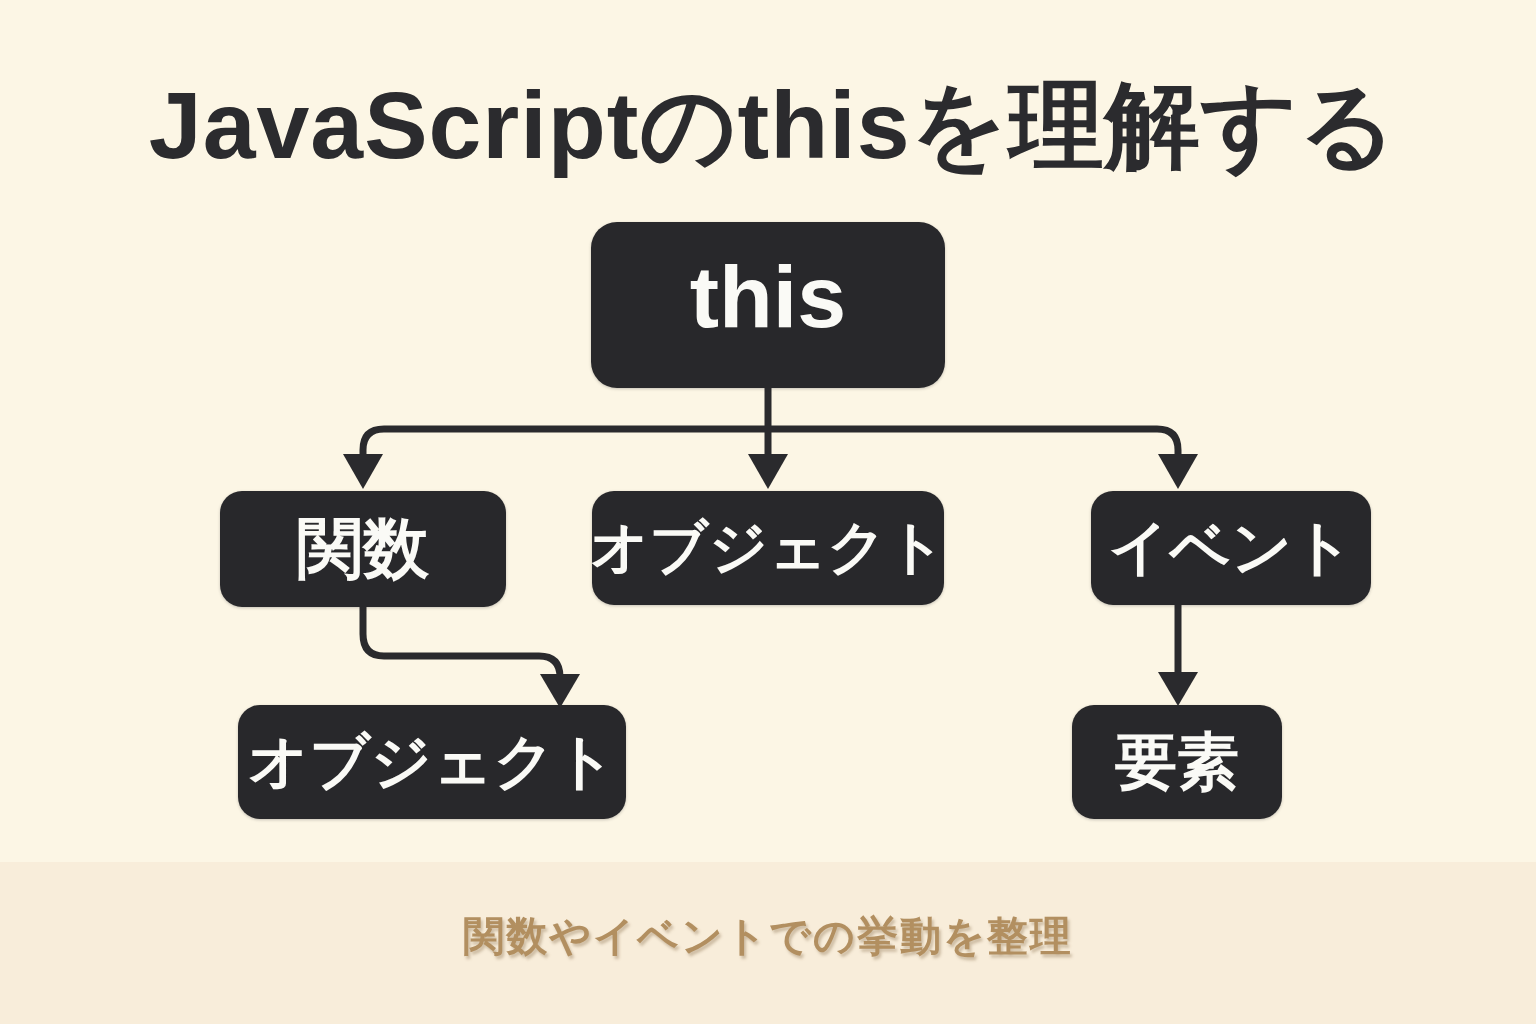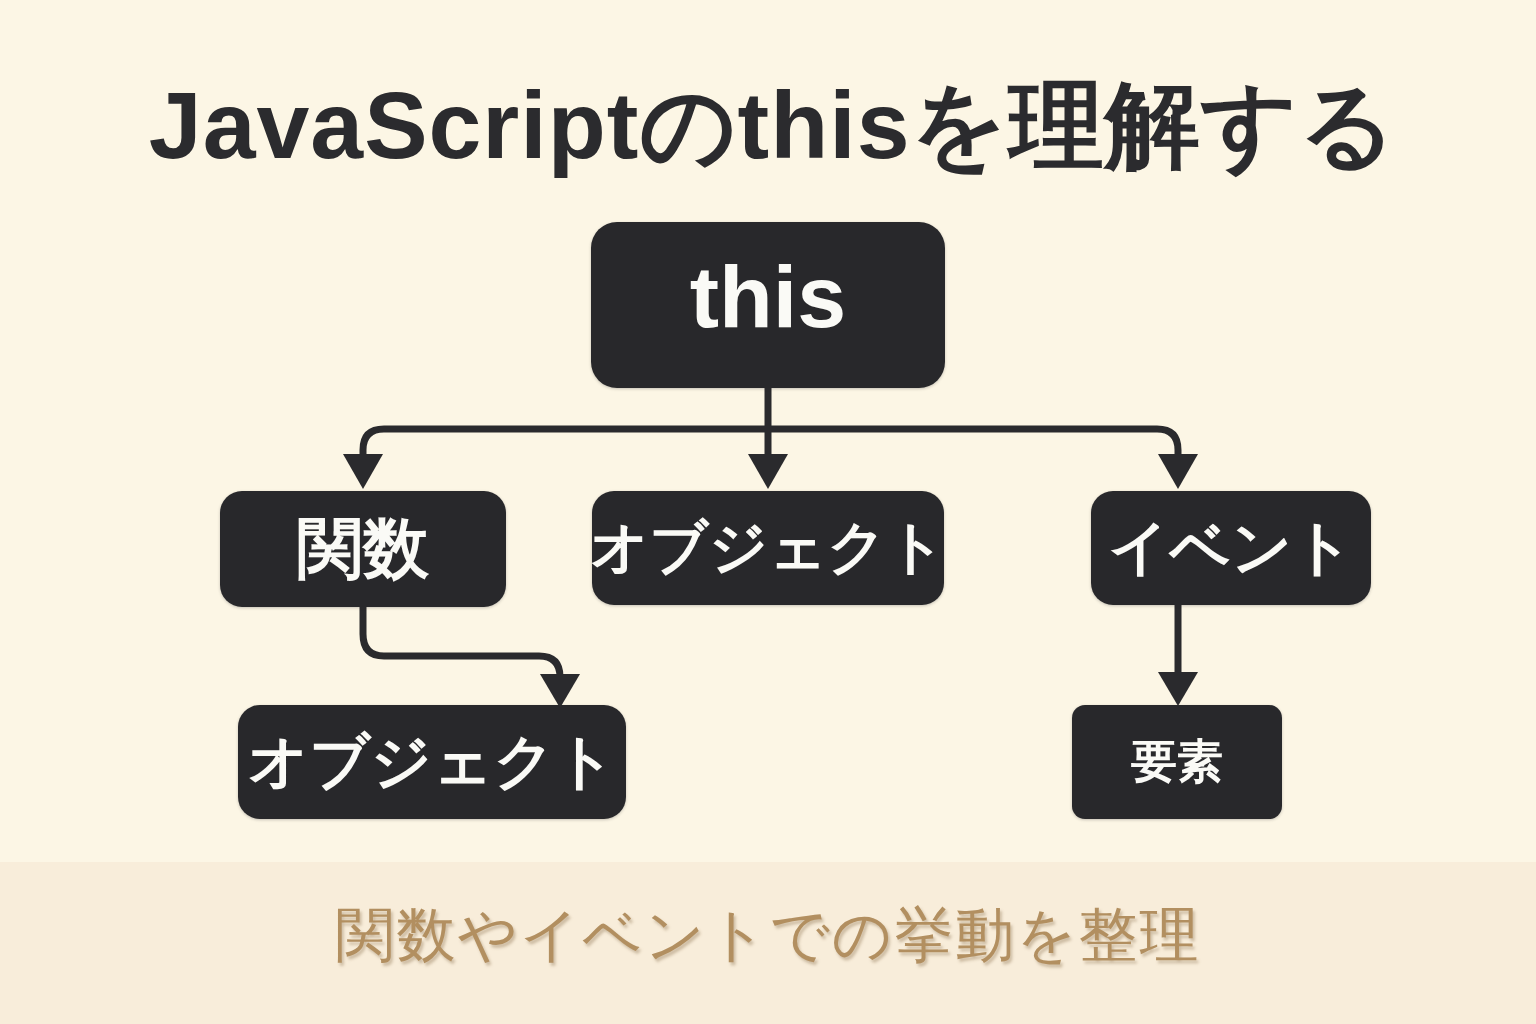--- a/index.html
+++ b/index.html
@@ -53,35 +53,35 @@
     font-weight: 700;
     border-radius: 22px;
     box-shadow: 0 1px 3px rgba(40, 40, 43, 0.25);
     white-space: nowrap;
   }
   .node-root      { left: 591px;  top: 222px; width: 354px; height: 150px; font-size: 88px; border-radius: 26px; padding-bottom: 16px; }
   .node-function  { left: 220px;  top: 491px; width: 286px; height: 116px; font-size: 66px; }
   .node-global    { left: 592px;  top: 491px; width: 352px; height: 114px; font-size: 58px; }
   .node-event     { left: 1091px; top: 491px; width: 280px; height: 114px; font-size: 60px; }
   .node-object    { left: 238px;  top: 705px; width: 388px; height: 114px; font-size: 60px; }
-  .node-element   { left: 1072px; top: 705px; width: 210px; height: 114px; font-size: 46px; border-radius: 13px; }
+  .node-element   { left: 1072px; top: 705px; width: 210px; height: 114px; font-size: 62px; }
   .footer-band {
     position: absolute;
     left: 0;
     top: 862px;
     width: 1536px;
     height: 162px;
     background: var(--footer-background, #F8EDDA);
     display: flex;
     align-items: center;
     justify-content: center;
   }
   .footer-caption {
-    font-size: 59px;
-    font-weight: 400;
+    font-size: 41px;
+    font-weight: 700;
     letter-spacing: 2px;
     color: var(--footer-text, #B28F60);
     text-shadow: 2px 3px 3px rgba(122, 94, 57, 0.35);
     padding-bottom: 14px;
   }
 </style>
 </head>
 <body>
 
 <div class="canvas">

